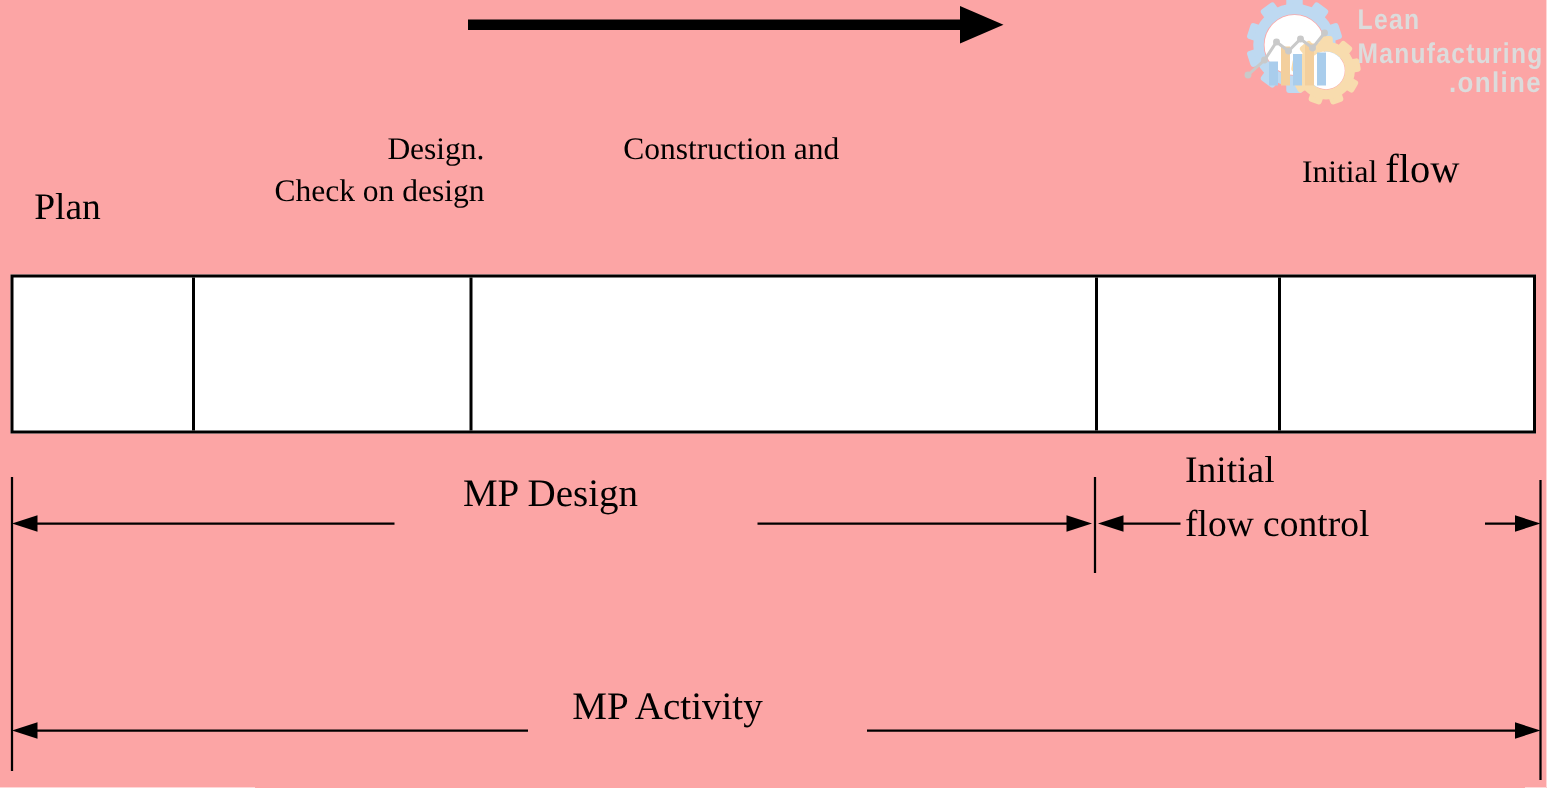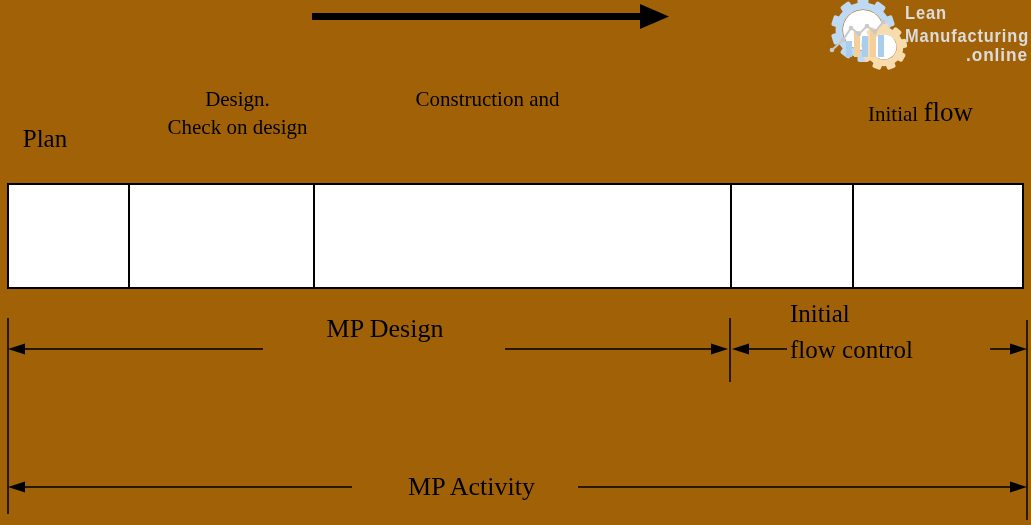--- a/index.html
+++ b/index.html
@@ -1,19 +1,19 @@
 <!DOCTYPE html>
 <html><head>
 <meta charset="utf-8">
 <style>
   html,body{margin:0;padding:0;background:#ffffff;}
   #stage{
     position:relative;
     width:1031px;height:525px;
-    background:#a16207;
+    background:#fca5a5;
     overflow:hidden;
     font-family:"Liberation Serif","DejaVu Serif",serif;
     color:#000;
   }
   .abs{position:absolute;}
   svg{display:block;}
   
   .phase{
     position:absolute;
     text-align:center;
@@ -150,21 +150,21 @@
 
     <g class="logo-text" fill="#dcdcdc">
       <text x="85" y="19" font-size="19" textLength="42" lengthAdjust="spacingAndGlyphs">Lean</text>
       <text x="85" y="42" font-size="19" textLength="124" lengthAdjust="spacingAndGlyphs">Manufacturing</text>
       <text x="208" y="61" font-size="19" text-anchor="end" textLength="62" lengthAdjust="spacingAndGlyphs">.online</text>
     </g>
   </svg>
 
   <div class="phase plan" style="left:0;top:100px;width:90px;">Plan</div>
 
-  <div class="phase" style="left:135px;top:85px;width:205px;">
+  <div class="phase" style="left:118px;top:85px;width:205px;text-align:right;">
     <div>Design.</div>
     <div>Check on design</div>
   </div>
 
   <div class="phase" style="left:350px;top:85px;width:275px;">
     <div>Construction and</div>
   </div>
 
 
   <div class="phase" style="left:843px;top:98px;width:155px;text-align:center;">
@@ -172,22 +172,22 @@
     <span class="big">flow</span>
   </div>
 
   <div id="process-bar">
     <div class="cell-divider" style="left:119px;"></div>
     <div class="cell-divider" style="left:304px;"></div>
     <div class="cell-divider" style="left:721px;"></div>
     <div class="cell-divider" style="left:843px;"></div>
   </div>
 
-  <div class="dim-label" style="left:300px;top:314px;width:170px;">MP Design</div>
+  <div class="dim-label" style="left:282px;top:314px;width:170px;">MP Design</div>
 
   <div class="dim-label two-line" style="left:790px;top:296px;">
     <div>Initial</div>
     <div>flow control</div>
   </div>
 
-  <div class="dim-label" style="left:355px;top:472px;width:180px;text-align:right;">MP Activity</div>
+  <div class="dim-label" style="left:355px;top:456px;width:180px;">MP Activity</div>
 
 </div>
 
 </body></html>

